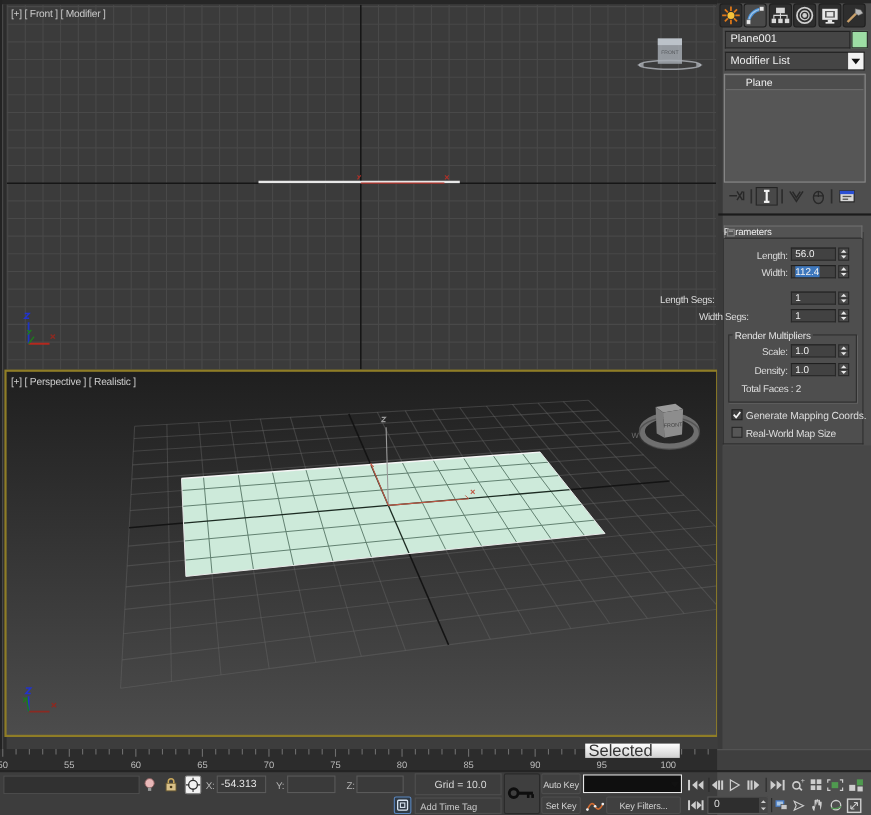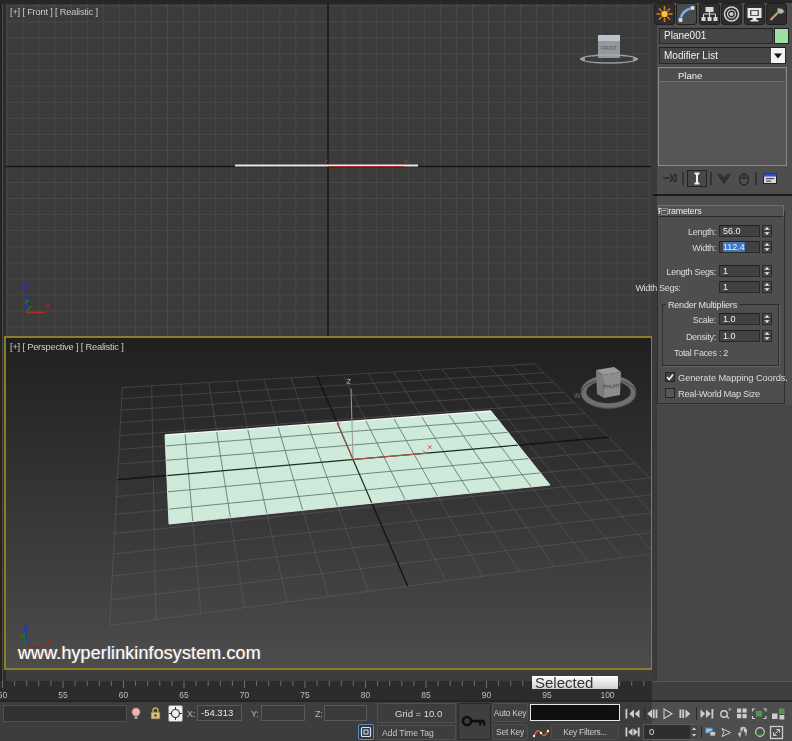--- a/index.html
+++ b/index.html
@@ -82,21 +82,21 @@
 <line x1="322.0" y1="162.5" x2="398" y2="162.5" stroke="#b03028" stroke-width="1"></line>
 <path d="M398.5 155.5 l3.5 3.5 M402.0 155.5 l-3.5 3.5" fill="none" stroke="#b03028" stroke-width="1"></path>
 <path d="M319.0 155.5 l1.5 1.8 m1.5 -1.8 l-3 3.6" fill="none" stroke="#b03028" stroke-width="1"></path>
 <line x1="20" y1="308.5" x2="20" y2="289" stroke="#1f35c4" stroke-width="1.6"></line>
 <path d="M16.5 281 h4 l-4 4.4 h4" fill="none" stroke="#2233cc" stroke-width="1.4"></path>
 <line x1="20" y1="308.5" x2="39" y2="308.5" stroke="#b5281e" stroke-width="1.6"></line>
 <path d="M40 300 l4 4 M44 300 l-4 4" fill="none" stroke="#8a2a22" stroke-width="1.3"></path>
 <line x1="20" y1="308.5" x2="25" y2="302" stroke="#1e7a1e" stroke-width="1.4"></line>
 <path d="M19 296 l1.75 2.1 m1.75 -2.1 l-3.5 4.2" fill="none" stroke="#1e7a1e" stroke-width="1.3"></path>
 </svg>
-<div class="abs" style="left:4px;top:3px;color:#c9c9c9;font-size:9.3px;letter-spacing:-0.2px">[+] [ Front ] [ Realistic ]</div>
+<div class="abs" style="left:4px;top:3px;color:#c9c9c9;font-size:9.3px;letter-spacing:-0.2px">[+] [ Front ] [ Modifier ]</div>
 
 <svg class="abs" style="left:565px;top:25px" width="75" height="40">
 <ellipse cx="38" cy="30" rx="28" ry="4" fill="none" stroke="#b9bec4" stroke-width="1.3" opacity="0.75"></ellipse>
 <path d="M8 30 l6 -2 v4 z" fill="#b9bec4" opacity="0.7"></path>
         <path d="M68 30 l-6 -2 v4 z" fill="#b9bec4" opacity="0.7"></path>
 <rect x="27" y="6" width="22" height="23" fill="#a7adb5" opacity="0.82"></rect>
 <rect x="27" y="6" width="22" height="6" fill="#c0c6cd" opacity="0.9"></rect>
 <text x="38" y="20.5" font-size="4.6" fill="#55585c" text-anchor="middle" font-family="Liberation Sans">FRONT</text>
 </svg>
 </div>
@@ -169,21 +169,20 @@
 
 <svg class="abs" style="left:559px;top:0px" width="80" height="78">
 <ellipse cx="43.5" cy="54" rx="25" ry="14" fill="none" stroke="#6f6f6f" stroke-width="5.5"></ellipse>
 <ellipse cx="43.5" cy="56" rx="27.5" ry="14.5" fill="none" stroke="#3a3a3a" stroke-width="1.5" opacity="0.5"></ellipse>
 <text x="9" y="60" font-size="7" fill="#6d6d6d">W</text>
 <polygon points="31,32 49,29 56,34 38,37" fill="#9b9b9b"></polygon>
 <polygon points="31,32 38,37 39,60 32,56" fill="#7d7d7d"></polygon>
 <polygon points="38,37 56,34 55,57 39,60" fill="#8d8d8d"></polygon>
 <text x="47" y="50" font-size="5" fill="#3f3f3f" text-anchor="middle" transform="rotate(-4 47 50)">FRONT</text>
 </svg>
-<div class="abs" style="left:12px;top:305px;color:#fcfcfc;font-size:18px;letter-spacing:0.1px;text-shadow:-1px 0 1px rgba(255,150,60,0.55),1px 0 1px rgba(110,180,255,0.55)">www.hyperlinkinfosystem.com</div>
 
 <svg class="abs" style="left:10px;top:270px" width="50" height="50">
 <line x1="10" y1="39" x2="10" y2="25" stroke="#2233cc" stroke-width="1.6"></line>
 <path d="M7.5 17.5 h4.5 l-4.5 5 h4.5" fill="none" stroke="#2233cc" stroke-width="1.4"></path>
 <line x1="10" y1="39" x2="29" y2="39" stroke="#8a2a22" stroke-width="1.6"></line>
 <path d="M31 31 l4 4 M35 31 l-4 4" fill="none" stroke="#8a2a22" stroke-width="1.3"></path>
 <line x1="10" y1="39" x2="8" y2="26" stroke="#1e7a1e" stroke-width="1.4"></line>
 <path d="M5 26 l1.8 2.2 m1.7 -2.2 l-3.4 4.4" fill="none" stroke="#1e7a1e" stroke-width="1.3"></path>
 </svg>
 </div>
@@ -307,21 +306,21 @@
       <line x1="1" y1="6" x2="9" y2="6" stroke="#282828" stroke-width="0.8"></line>
     </svg>
 <div class="lbl" style="left:600px;top:243px;width:116px;text-align:right">Width:</div>
 <div class="fld" style="left:719px;top:241px;width:41px;height:12px;font-size:9px;line-height:11px;padding-left:3px;background:#424242"><span style="background:#3d77bd">112.4</span></div>
 <div class="abs" style="left:762px;top:241px;width:10px;height:12px;background:#4a4a4a;border:1px solid #282828"></div>
 <svg class="abs" style="left:762px;top:241px" width="10" height="12">
       <polygon points="5,2 7.5,4.8 2.5,4.8" fill="#e8e8e8"></polygon>
       <polygon points="5,10 7.5,7.2 2.5,7.2" fill="#e8e8e8"></polygon>
       <line x1="1" y1="6" x2="9" y2="6" stroke="#282828" stroke-width="0.8"></line>
     </svg>
-<div class="lbl" style="left:600px;top:267px;width:116px;text-align:right">Length Segs:</div>
+<div class="lbl" style="left:600px;top:267px;width:116px;">Length Segs:</div>
 <div class="fld" style="left:719px;top:265px;width:41px;height:12px;font-size:9px;line-height:11px;padding-left:3px;background:#424242">1</div>
 <div class="abs" style="left:762px;top:265px;width:10px;height:12px;background:#4a4a4a;border:1px solid #282828"></div>
 <svg class="abs" style="left:762px;top:265px" width="10" height="12">
       <polygon points="5,2 7.5,4.8 2.5,4.8" fill="#e8e8e8"></polygon>
       <polygon points="5,10 7.5,7.2 2.5,7.2" fill="#e8e8e8"></polygon>
       <line x1="1" y1="6" x2="9" y2="6" stroke="#282828" stroke-width="0.8"></line>
     </svg>
 <div class="lbl" style="left:600px;top:283px;width:116px;text-align:center">Width Segs:</div>
 <div class="fld" style="left:719px;top:281px;width:41px;height:12px;font-size:9px;line-height:11px;padding-left:3px;background:#424242">1</div>
 <div class="abs" style="left:762px;top:281px;width:10px;height:12px;background:#4a4a4a;border:1px solid #282828"></div>

